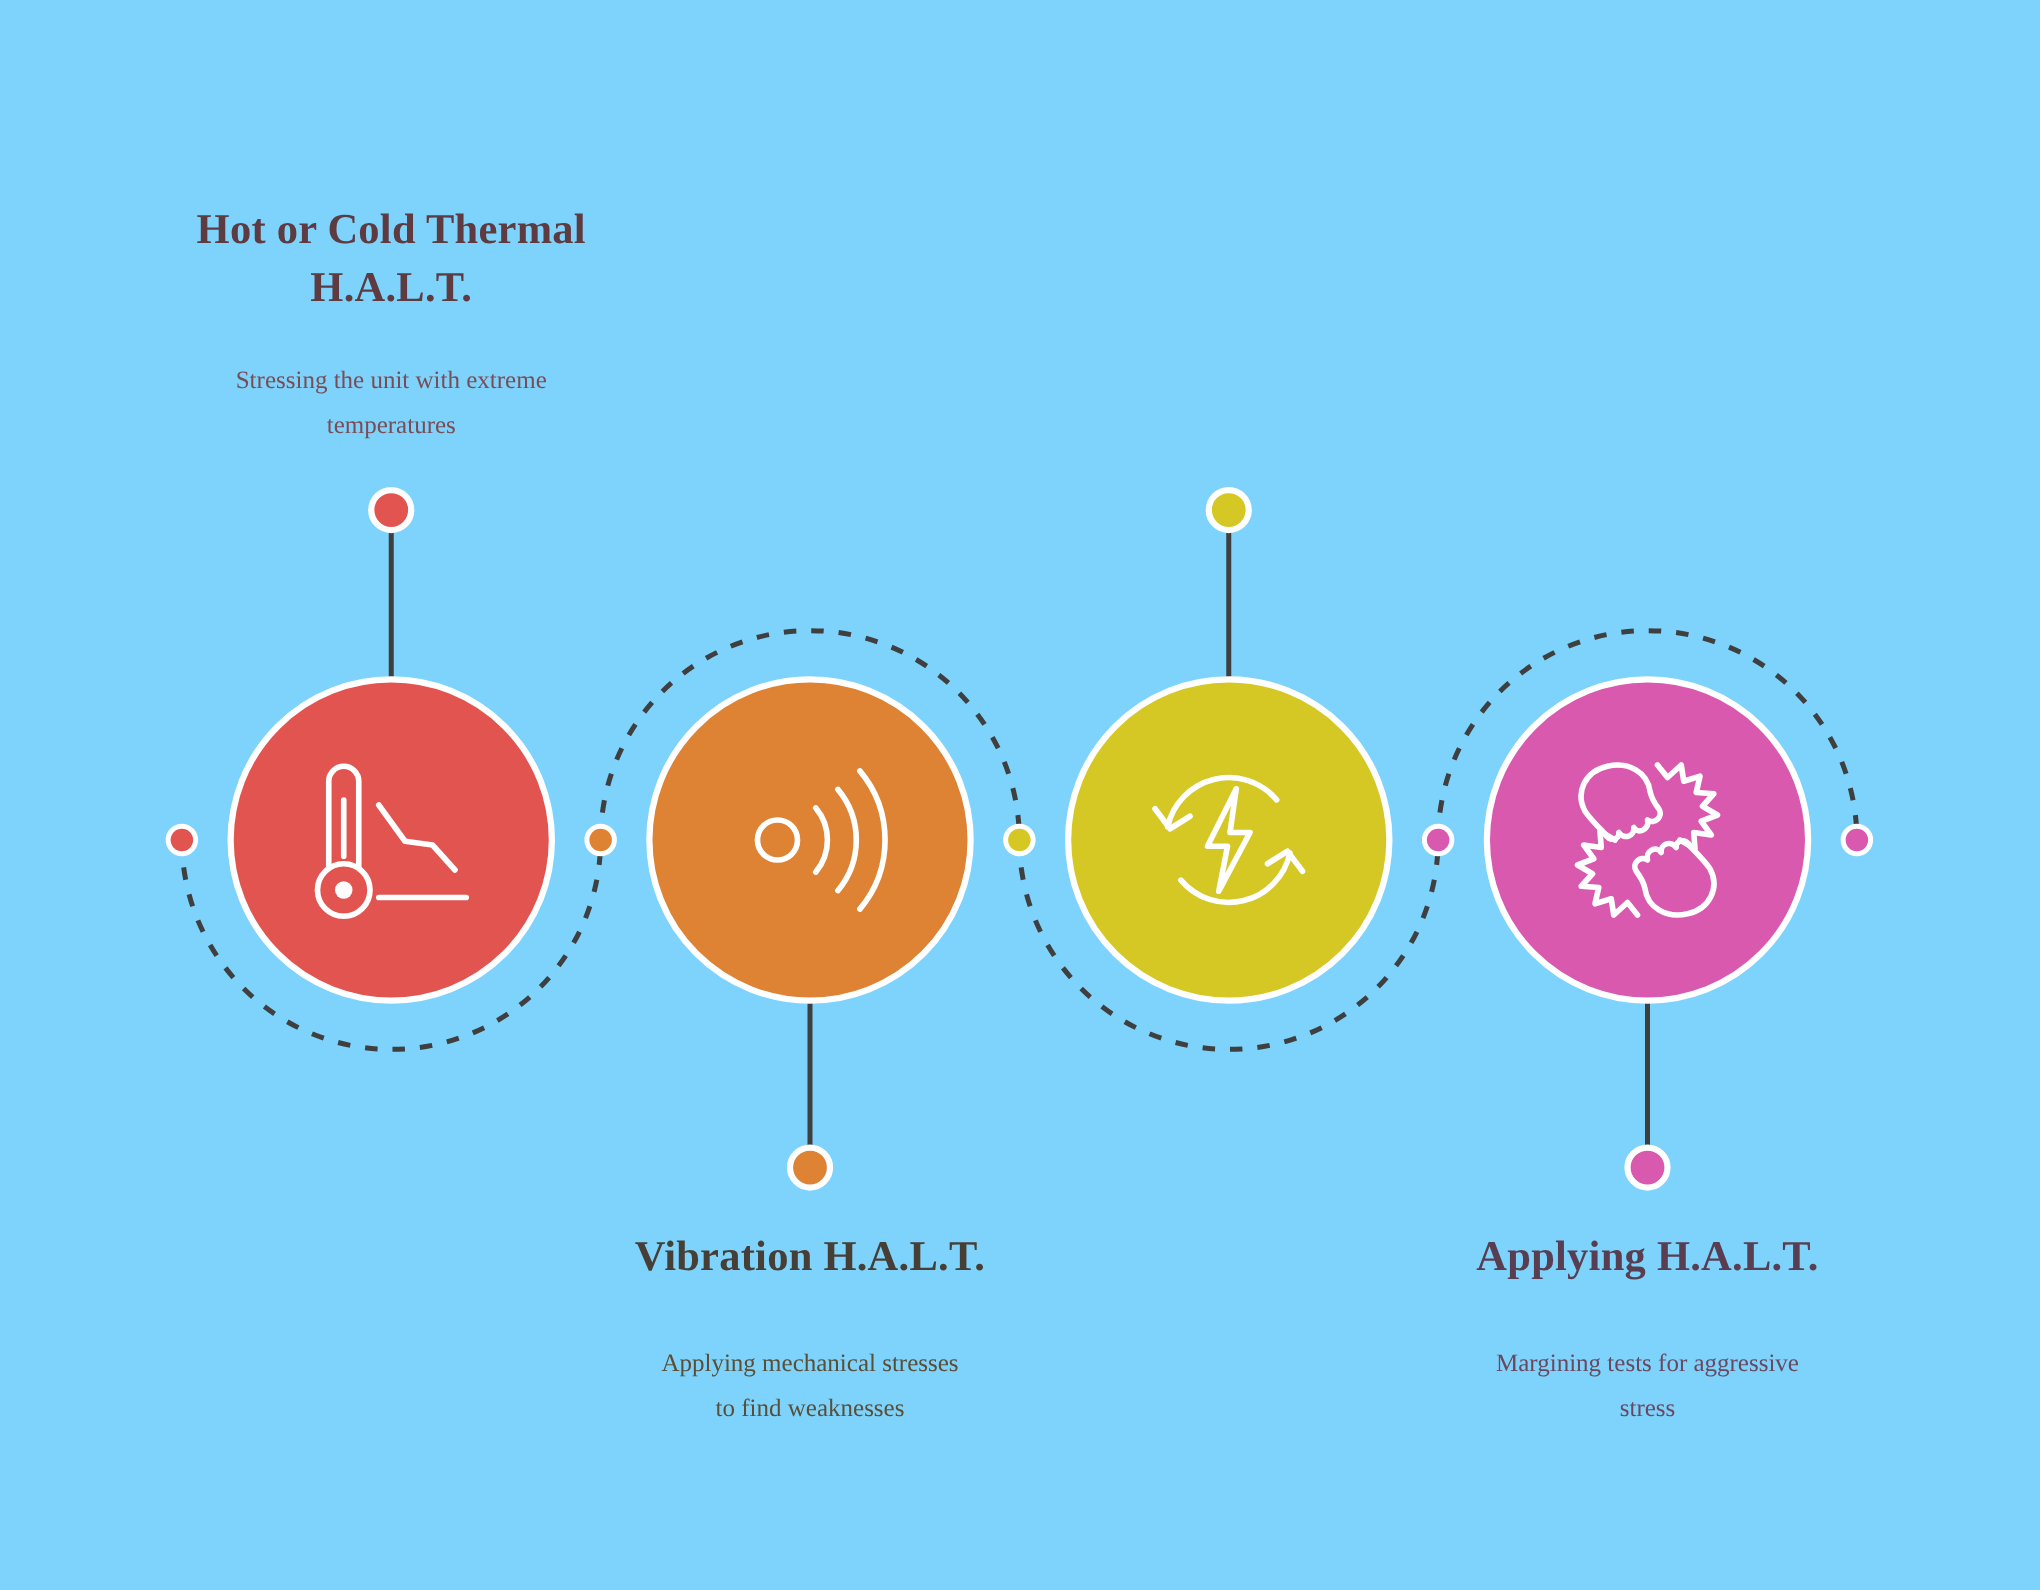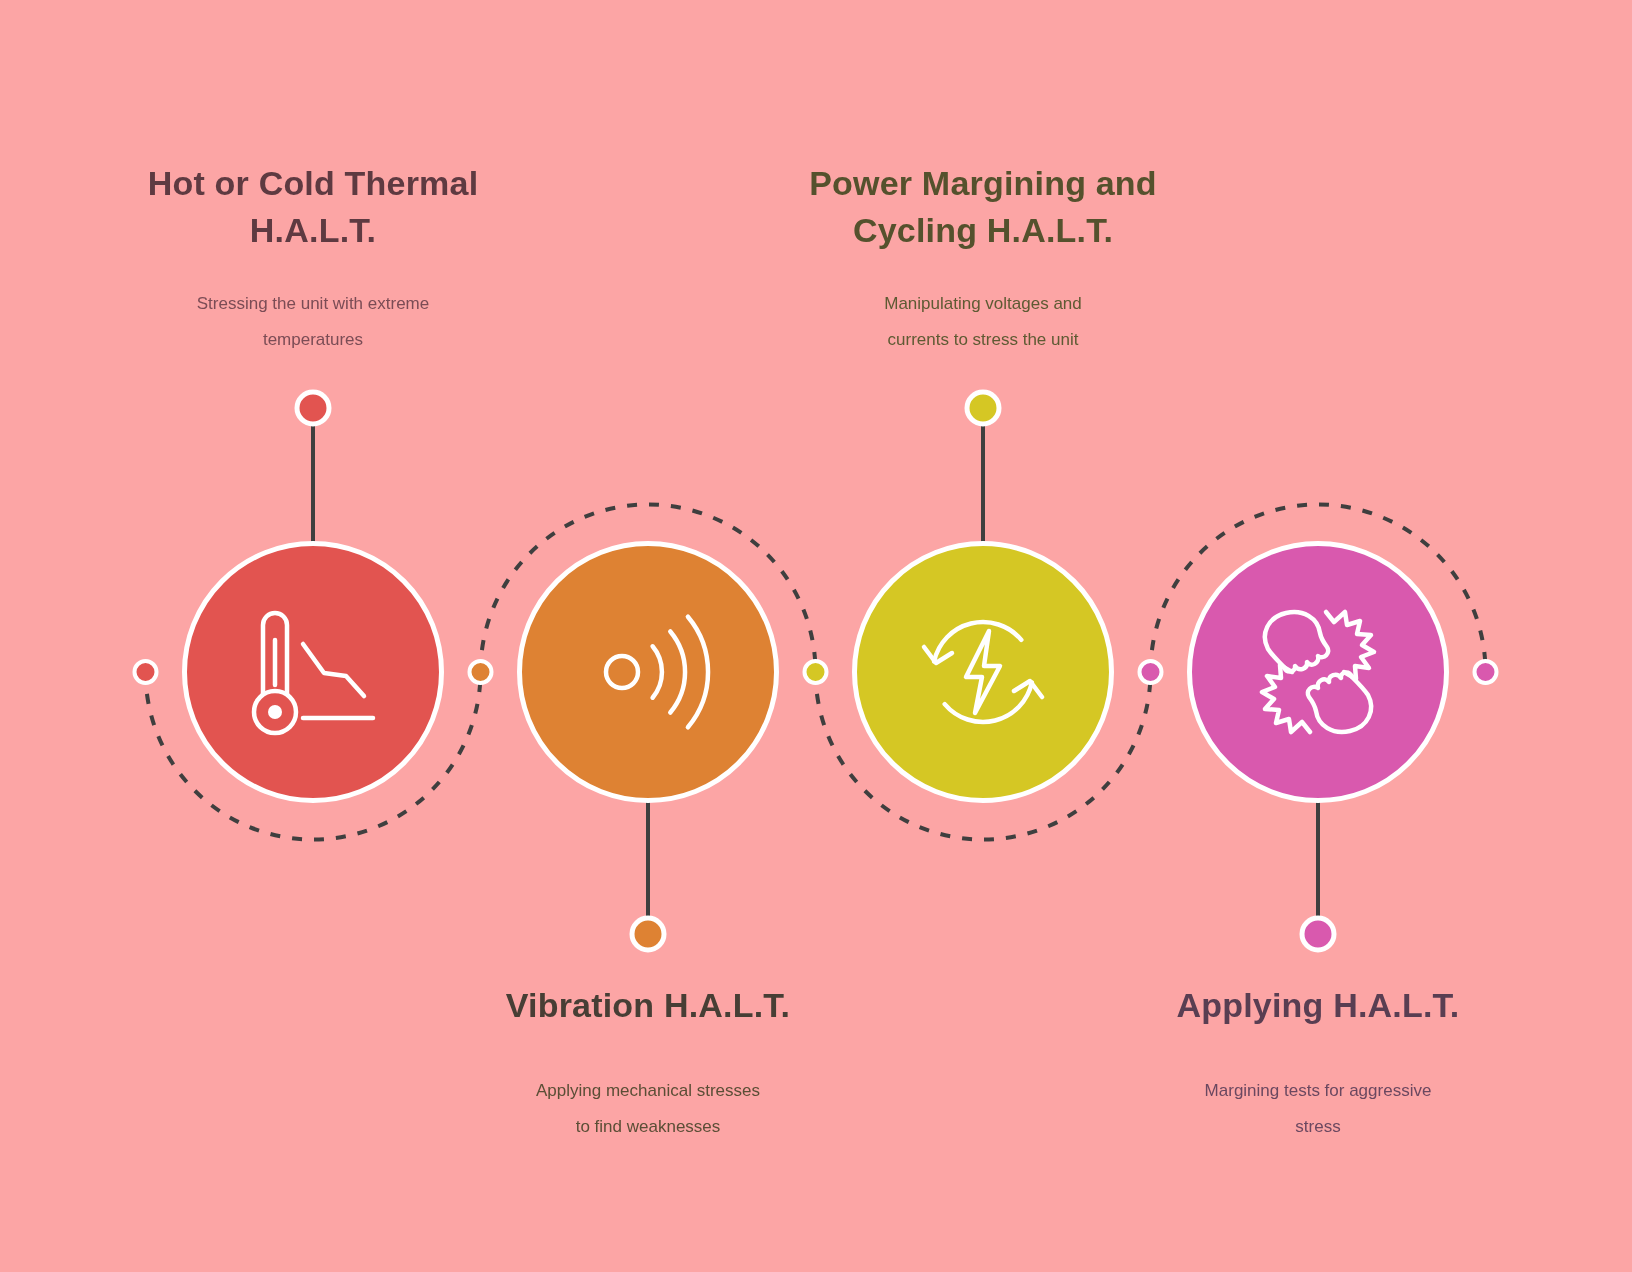--- a/index.html
+++ b/index.html
@@ -1,34 +1,34 @@
 <!DOCTYPE html>
 <html><head>
 <meta charset="utf-8">
 <style>
   html,body{margin:0;padding:0;background:#000;}
   .canvas{
-    position:relative;width:1632px;height:1272px;background:#fca5a5;overflow:hidden;
-    font-family:Liberation Sans, sans-serif;
+    position:relative;width:1632px;height:1272px;background:#7dd3fc;overflow:hidden;
+    font-family:Liberation Serif, serif;
   }
   .layer{position:absolute;left:0;top:0;}
   .orbit{fill:none;stroke-width:4;stroke-dasharray:10 12;stroke-linecap:butt;}
   .stem{stroke-width:4;}
   .rail-dot{stroke:#fff;stroke-width:4;}
   .stem-dot{stroke:#fff;stroke-width:5;}
   .node{stroke:#fff;stroke-width:5;}
   .icon{stroke:#ffffff;fill:none;stroke-width:4.5;stroke-linecap:round;stroke-linejoin:round;}
   .fill-dot{fill:#ffffff;stroke:none;}
   .label{position:absolute;width:520px;text-align:center;}
   .label .ttl{
     margin:0;font-size:34px;line-height:47px;font-weight:700;
     white-space:pre-line;letter-spacing:0.2px;
   }
   .label .desc{
-    margin:32px 0 0 0;font-size:17px;line-height:36px;font-weight:400;
+    margin:32px 0 0 0;font-size:20px;line-height:36px;font-weight:400;
     white-space:pre-line;
   }
   .label.bottom .desc{margin-top:44px;}
 </style>
 </head>
 <body>
 
 <div class="canvas">
 
   <svg class="layer" width="1632" height="1272" viewBox="0 0 1632 1272">
@@ -91,26 +91,20 @@
     </g>
   </svg>
 
   <div class="label top" style="left:53px;top:160px;">
     <div class="ttl" style="color: rgb(94, 58, 65);">Hot or Cold Thermal
 H.A.L.T.</div>
     <div class="desc" style="color: rgb(123, 76, 85);">Stressing the unit with extreme
 temperatures</div>
   </div>
 
-  <div class="label top" style="left:723px;top:160px;">
-    <div class="ttl" style="color: rgb(85, 81, 45);">Power Margining and
-Cycling H.A.L.T.</div>
-    <div class="desc" style="color: rgb(94, 90, 51);">Manipulating voltages and
-currents to stress the unit</div>
-  </div>
 
   <div class="label bottom" style="left:388px;top:982px;">
     <div class="ttl" style="color: rgb(71, 62, 53);">Vibration H.A.L.T.</div>
     <div class="desc" style="color: rgb(91, 78, 54);">Applying mechanical stresses
 to find weaknesses</div>
   </div>
 
   <div class="label bottom" style="left:1058px;top:982px;">
     <div class="ttl" style="color: rgb(89, 62, 82);">Applying H.A.L.T.</div>
     <div class="desc" style="color: rgb(107, 72, 96);">Margining tests for aggressive

